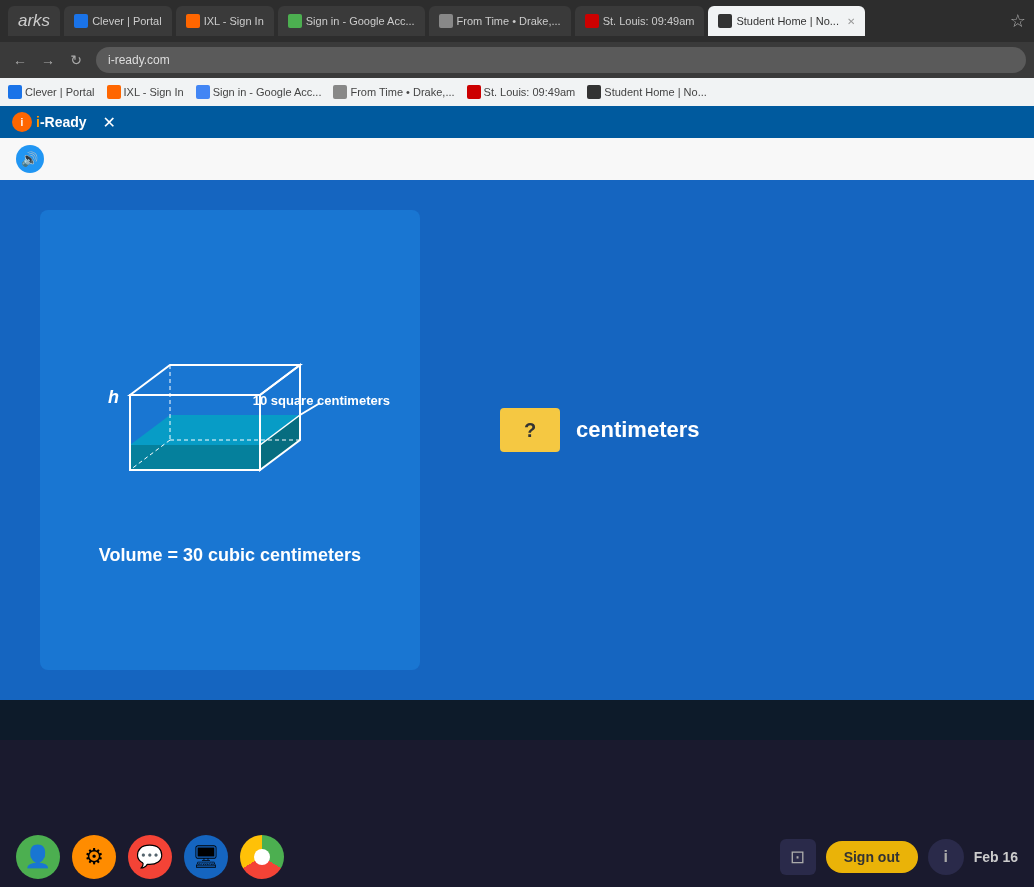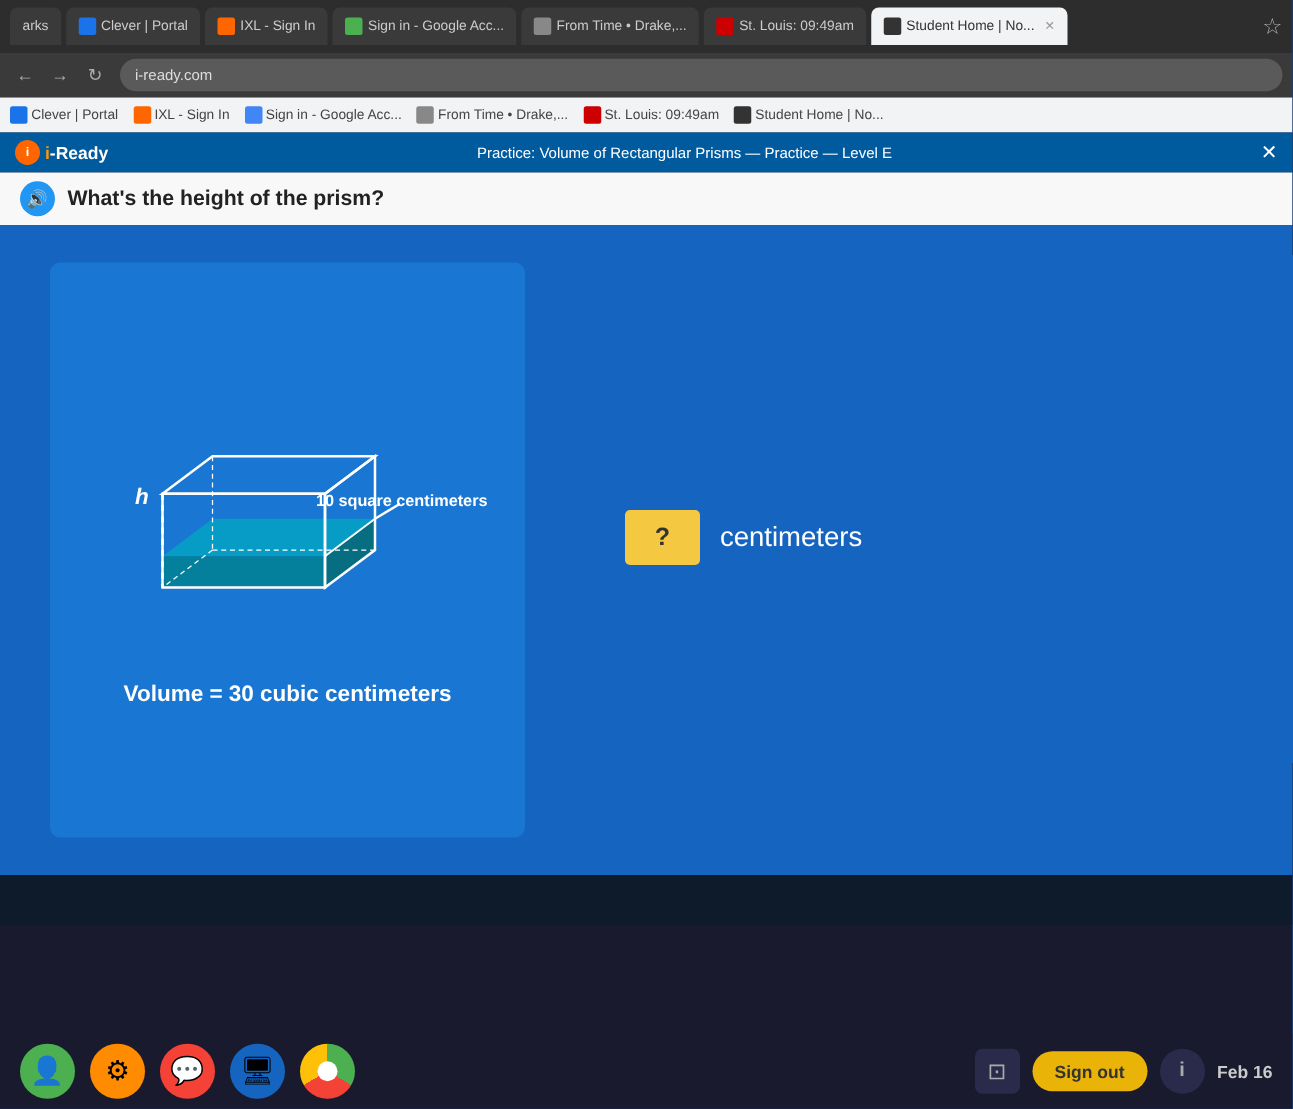--- a/index.html
+++ b/index.html
@@ -263,21 +263,21 @@
       display: flex;
       align-items: center;
       justify-content: center;
       font-size: 20px;
       font-weight: bold;
       color: #333;
     }
 
     .answer-unit {
       font-size: 22px;
-      font-weight: normal;
+      font-weight: bold;
       color: white;
     }
 
     
     .taskbar {
       position: absolute;
       bottom: 0;
       left: 0;
       width: 100%;
       height: 60px;
@@ -358,21 +358,21 @@
     svg.prism {
       overflow: visible;
     }
   </style>
 </head>
 <body>
 
 <div class="browser-bar">
   <div class="browser-tabs-area">
     <div class="browser-tab">
-      <span style="font-size:11px; color:#ccc;">arks</span>
+      <span style="font-size:17px; color:#ccc;font-style:italic;">arks</span>
     </div>
     <div class="browser-tab">
       <div class="tab-favicon" style="background:#1a73e8;"></div>
       <span style="font-size:11px; color:#ccc;">Clever | Portal</span>
     </div>
     <div class="browser-tab">
       <div class="tab-favicon" style="background:#ff6600;"></div>
       <span style="font-size:11px; color:#ccc;">IXL - Sign In</span>
     </div>
     <div class="browser-tab">
@@ -436,29 +436,27 @@
 
 <div class="iready-tab-bar">
   <div class="iready-logo">
     <div class="iready-logo-icon">
       <span>i</span>
     </div>
     <span class="iready-logo-text">
       <span style="color:#ff9800;">i</span><span>-Ready</span>
     </span>
   </div>
-  <div class="page-title-bar">Practice: Volume of Rectangular Prisms — Practice — Level E</div>
   <span class="iready-close">✕</span>
 </div>
 
 <div class="question-bar">
   <div class="audio-icon">
     <span>🔊</span>
   </div>
-  <span class="question-text">What's the height of the prism?</span>
 </div>
 
 <div class="main-content">
 
   <div class="prism-area">
 
     <div class="prism-container">
       <svg class="prism" viewBox="0 0 260 200" xmlns="http://www.w3.org/2000/svg">
 
         <polygon points="30,130 160,130 200,100 70,100" fill="#00acc1" opacity="0.7"></polygon>

